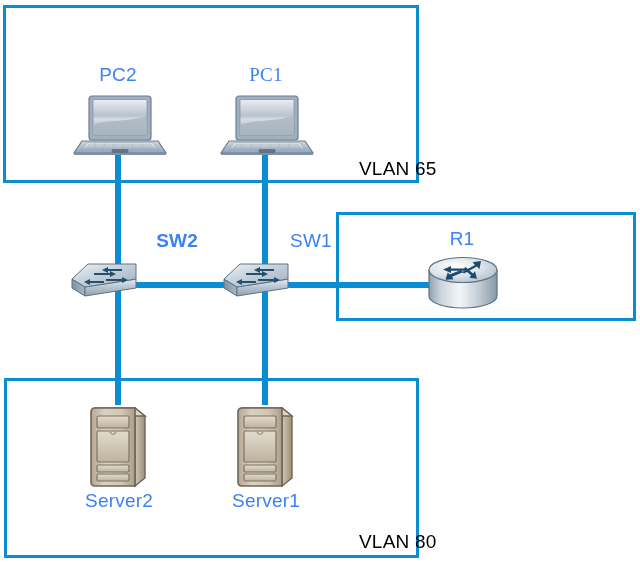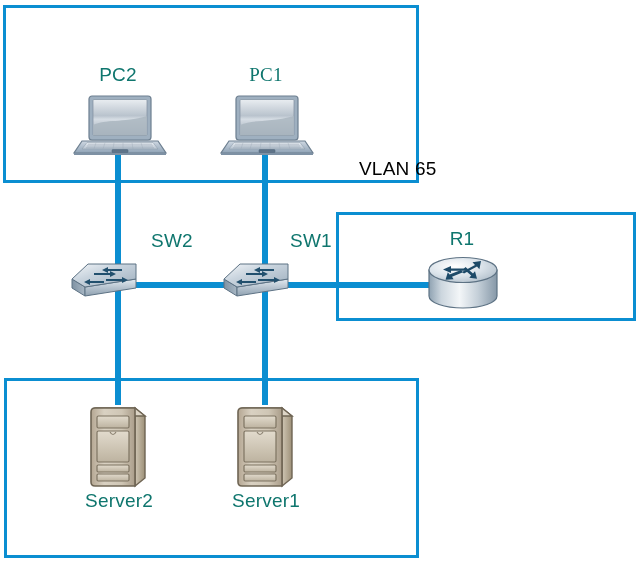--- a/index.html
+++ b/index.html
@@ -37,21 +37,21 @@
     position: absolute;
     background: #0b8ed1;
   }
   .link-v { width: 6px; }
   .link-h { height: 6px; }
 
   
   .dev-label {
     position: absolute;
     font-size: 19px;
-    color: #0f766e;
+    color: #3b82f6;
     white-space: nowrap;
     text-align: center;
     letter-spacing: 0.2px;
   }
   
   .node {
     position: absolute;
   }
   .node svg { display: block; }
 </style>
@@ -59,20 +59,21 @@
 <body>
 
 <div id="canvas">
 
   <div class="vlan-box" style="left:3px; top:5px; width:416px; height:178px;"></div>
   <div class="vlan-label" style="left:323px; top:158px;">VLAN 65</div>
 
   <div class="vlan-box" style="left:336px; top:212px; width:300px; height:109px;"></div>
 
   <div class="vlan-box" style="left:4px; top:378px; width:415px; height:180px;"></div>
+  <div class="vlan-label" style="left:323px; top:531px;">VLAN 80</div>
 
   <div class="link link-v" style="left:115px; top:150px; height:118px;"></div>
 
   <div class="link link-v" style="left:262px; top:150px; height:118px;"></div>
 
   <div class="link link-h" style="left:128px; top:282px; width:142px;"></div>
 
   <div class="link link-h" style="left:278px; top:282px; width:156px;"></div>
 
   <div class="link link-v" style="left:115px; top:290px; height:115px;"></div>
@@ -152,21 +153,21 @@
           <line x1="51" y1="47.6" x2="51" y2="53.9"></line>
           <line x1="60" y1="47.6" x2="61" y2="53.9"></line>
           <line x1="69" y1="47.6" x2="71" y2="53.9"></line>
         </g>
         <rect x="40" y="54.6" width="16" height="3" rx="0.8" ry="0.8" fill="#5f7489" stroke="#4d6076" stroke-width="0.5"></rect>
         <path d="M2 58 L94 58 L94 60 L2 60 Z" fill="#7e91a4"></path>
       </svg>
     </span>
   </div>
 
-  <div class="dev-label" style="left:137px; top:230px; width:70px; text-align:center;">SW2</div>
+  <div class="dev-label" style="left:128px; top:230px; width:70px; text-align:right;font-weight:bold;">SW2</div>
   <div class="node" style="left:70px; top:258px;">
     <span>
       <svg width="70" height="44" viewBox="0 0 70 44">
         <defs>
           <linearGradient id="swtop" x1="0" y1="0" x2="1" y2="1">
             <stop offset="0%" stop-color="#f2f5f8"></stop>
             <stop offset="40%" stop-color="#c9d4de"></stop>
             <stop offset="100%" stop-color="#9fb0bf"></stop>
           </linearGradient>
           <linearGradient id="swfront" x1="0" y1="0" x2="0" y2="1">

